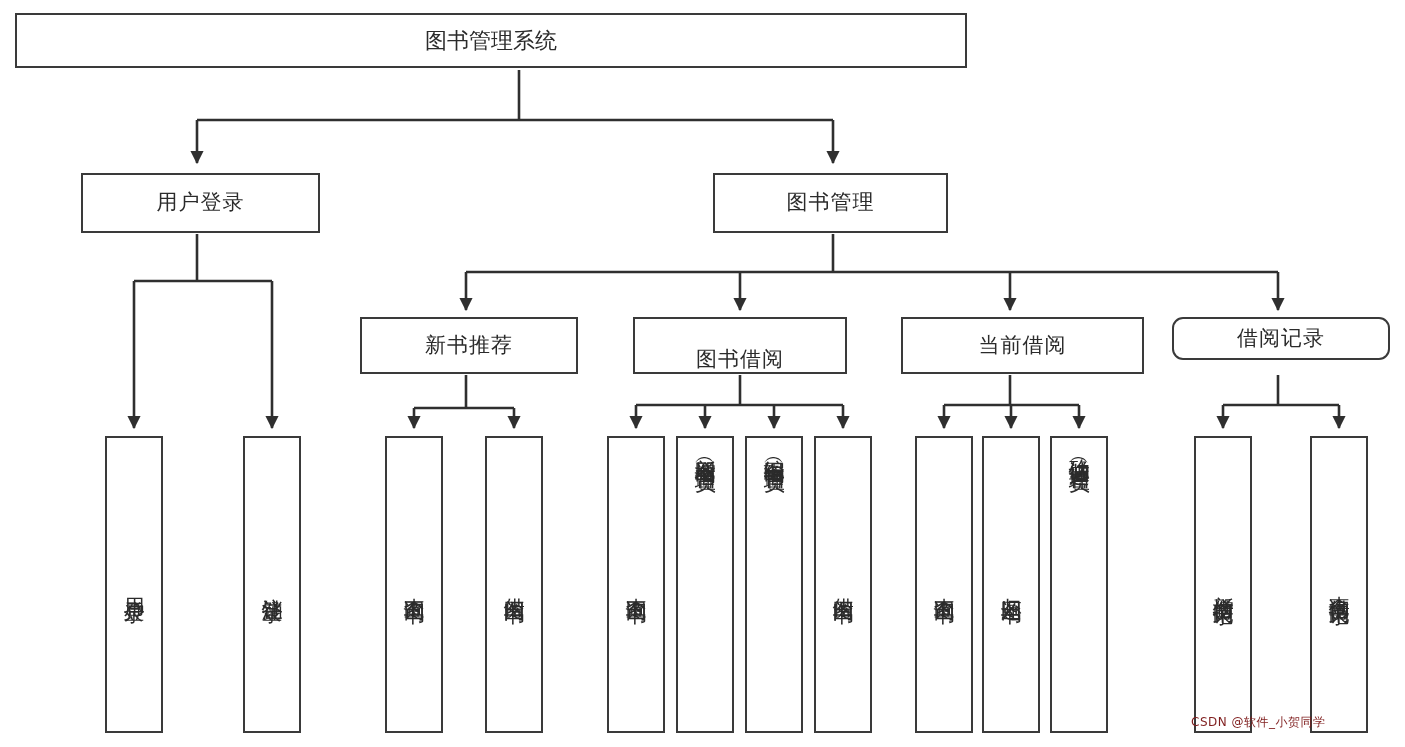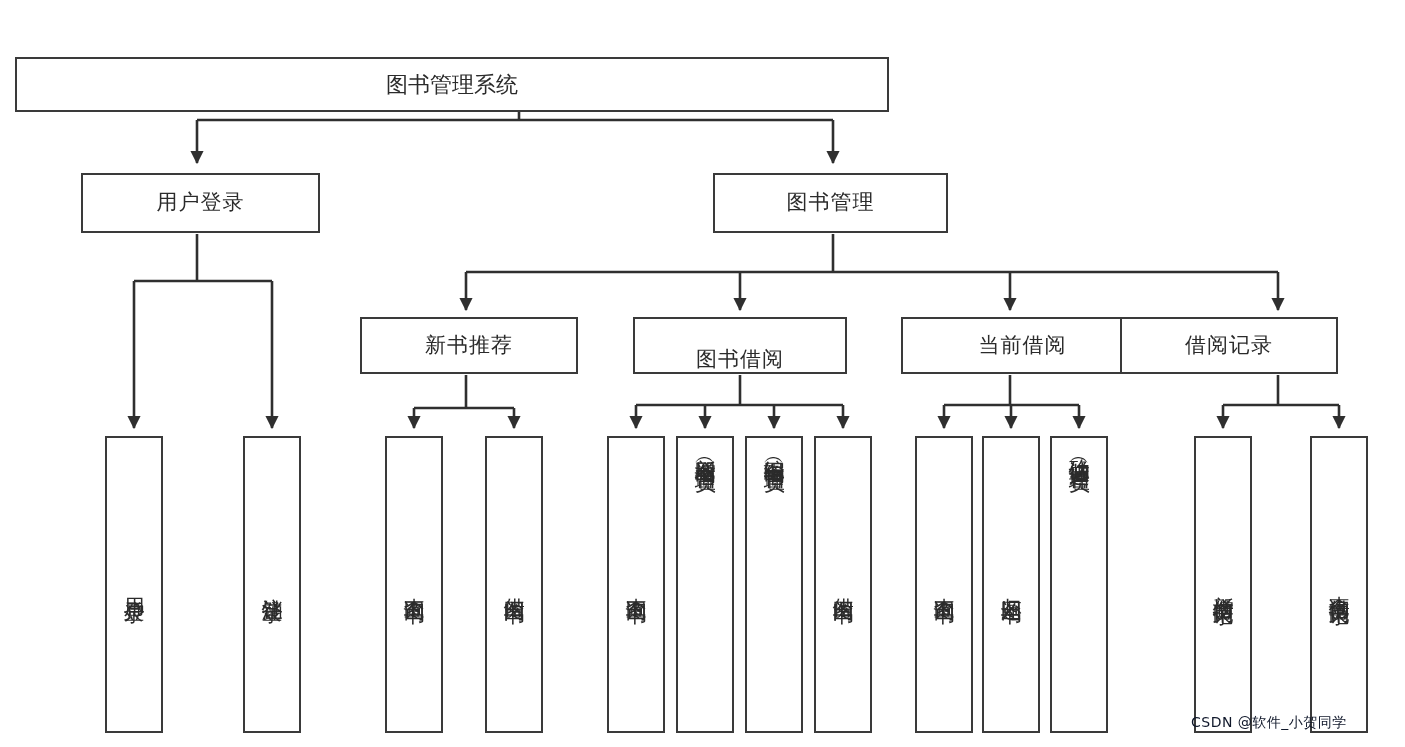--- a/index.html
+++ b/index.html
@@ -71,22 +71,22 @@
   }
   .leaf-inner.top-align {
     align-items: flex-start;
     padding-top: 4px;
     box-sizing: border-box;
   }
   #watermark {
     position: absolute;
     left: 1191px;
     top: 714px;
-    font-size: 14px;
-    color: #0f172a;
+    font-size: 12px;
+    color: #7f1d1d;
     white-space: nowrap;
     z-index: 5;
     letter-spacing: 0.5px;
   }
 </style>
 </head>
 <body>
 
 <div id="diagram-root">
 
@@ -133,41 +133,41 @@
       <path d="M 1011 405 L 1011 428" marker-end="url(#arrowhead)"></path>
       <path d="M 1079 405 L 1079 428" marker-end="url(#arrowhead)"></path>
 
       <path d="M 1278 375 L 1278 405"></path>
       <path d="M 1223 405 L 1339 405"></path>
       <path d="M 1223 405 L 1223 428" marker-end="url(#arrowhead)"></path>
       <path d="M 1339 405 L 1339 428" marker-end="url(#arrowhead)"></path>
     </g>
   </svg>
 
-  <div class="node node-root" style="left:15px; top:13px; width:874px; height:55px;margin-top:44px;">
+  <div class="node node-root" style="left:15px; top:13px; width:952px; height:55px;">
     <span>图书管理系统</span>
   </div>
 
   <div class="node node-h" style="left:81px; top:173px; width:239px; height:60px;">
     <span>用户登录</span>
   </div>
   <div class="node node-h" style="left:713px; top:173px; width:235px; height:60px;">
     <span>图书管理</span>
   </div>
 
   <div class="node node-h" style="left:360px; top:317px; width:218px; height:57px;">
     <span>新书推荐</span>
   </div>
   <div class="node node-h" style="left:633px; top:317px; width:214px; height:57px;align-items:flex-end;">
     <span>图书借阅</span>
   </div>
   <div class="node node-h" style="left:901px; top:317px; width:243px; height:57px;">
     <span>当前借阅</span>
   </div>
-  <div class="node node-h" style="left:1120px; top:317px; width:218px; height:57px;">
+  <div class="node node-h" style="left:1172px; top:317px; width:218px; height:43px;border-radius:11px;">
     <span>借阅记录</span>
   </div>
 
   <div class="node node-leaf" style="left:105px; top:436px; width:58px; height:297px;">
     <div class="leaf-inner">
       <span class="vlabel">用户登录</span>
     </div>
   </div>
   <div class="node node-leaf" style="left:243px; top:436px; width:58px; height:297px;">
     <div class="leaf-inner">

